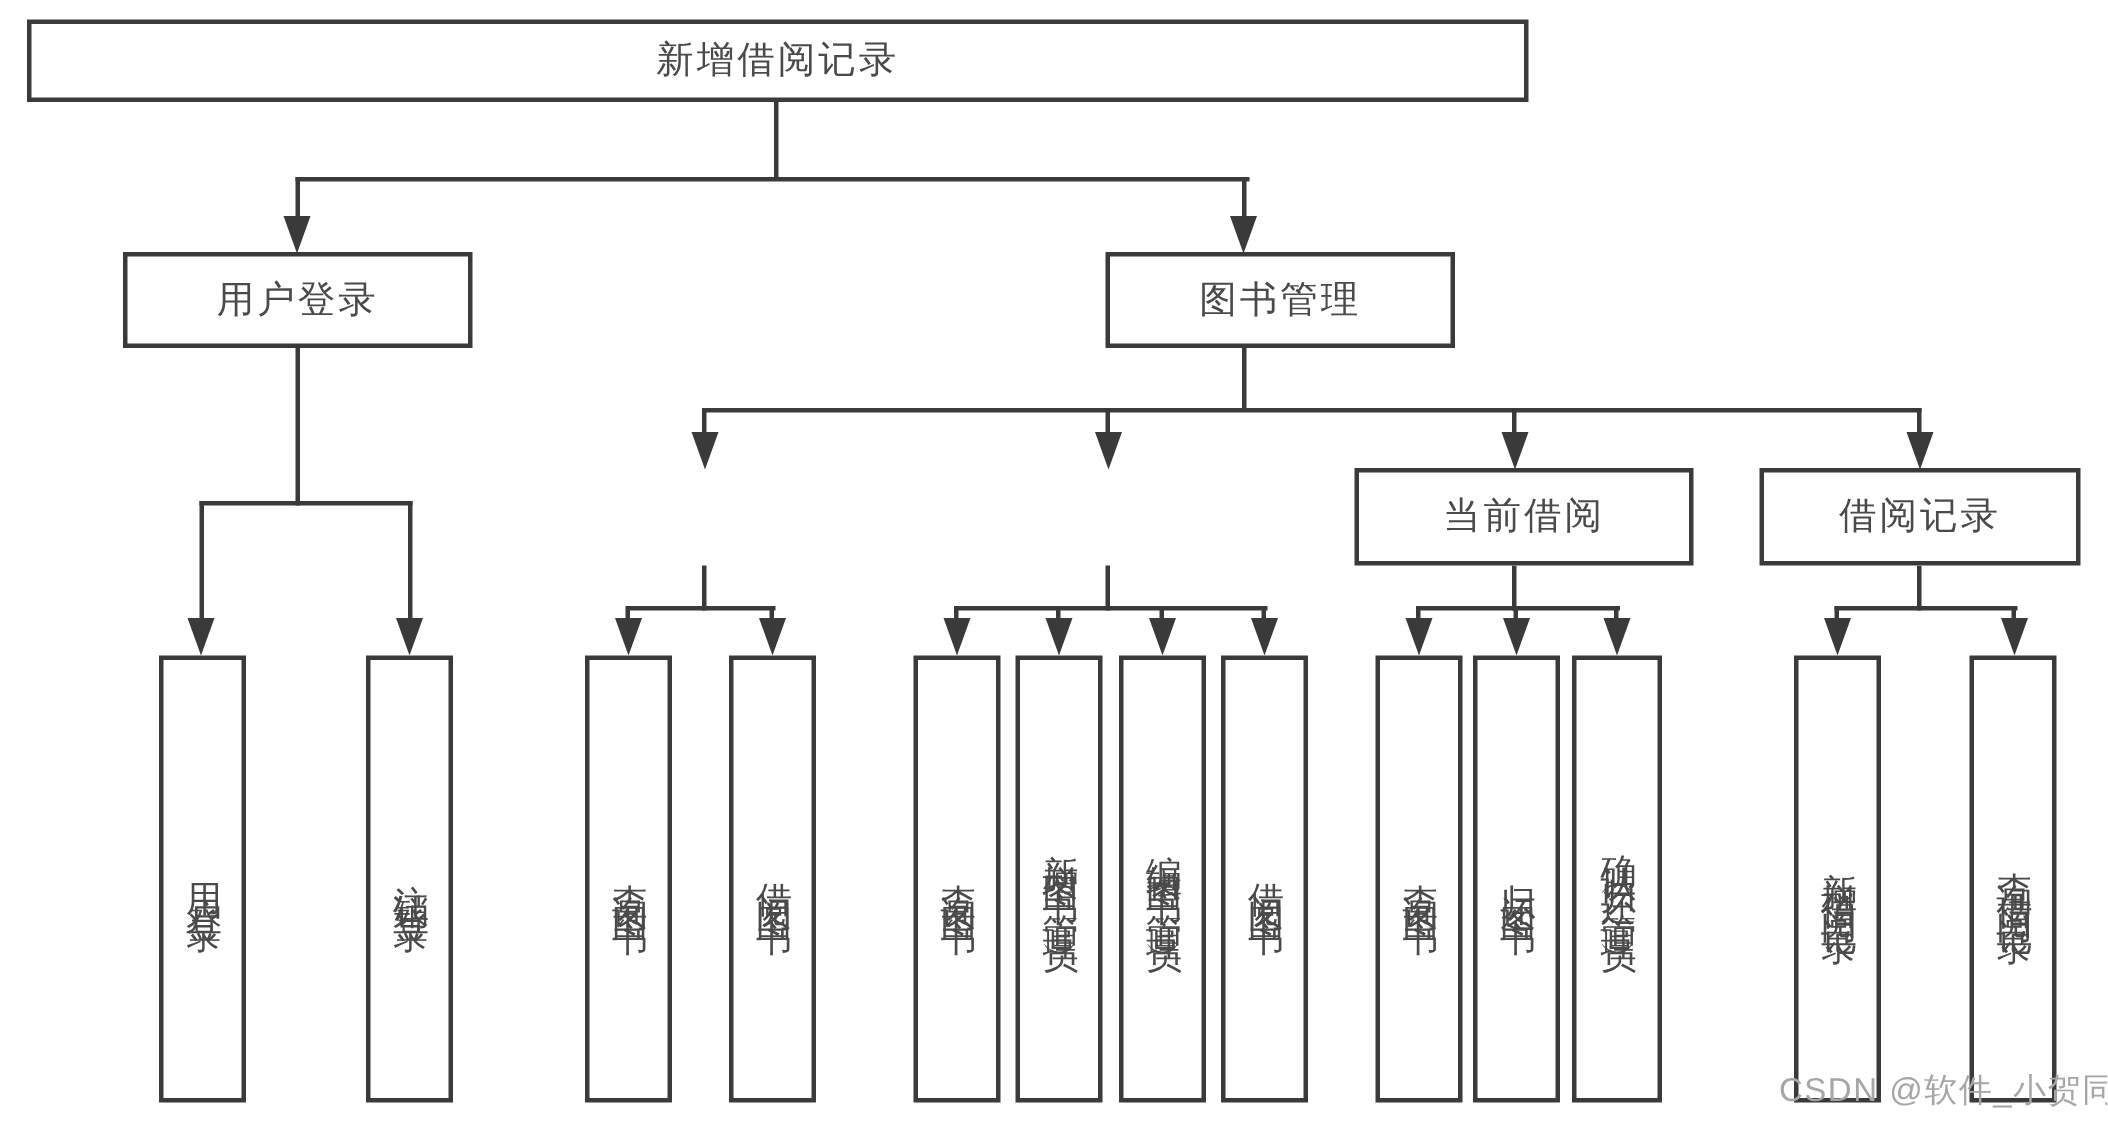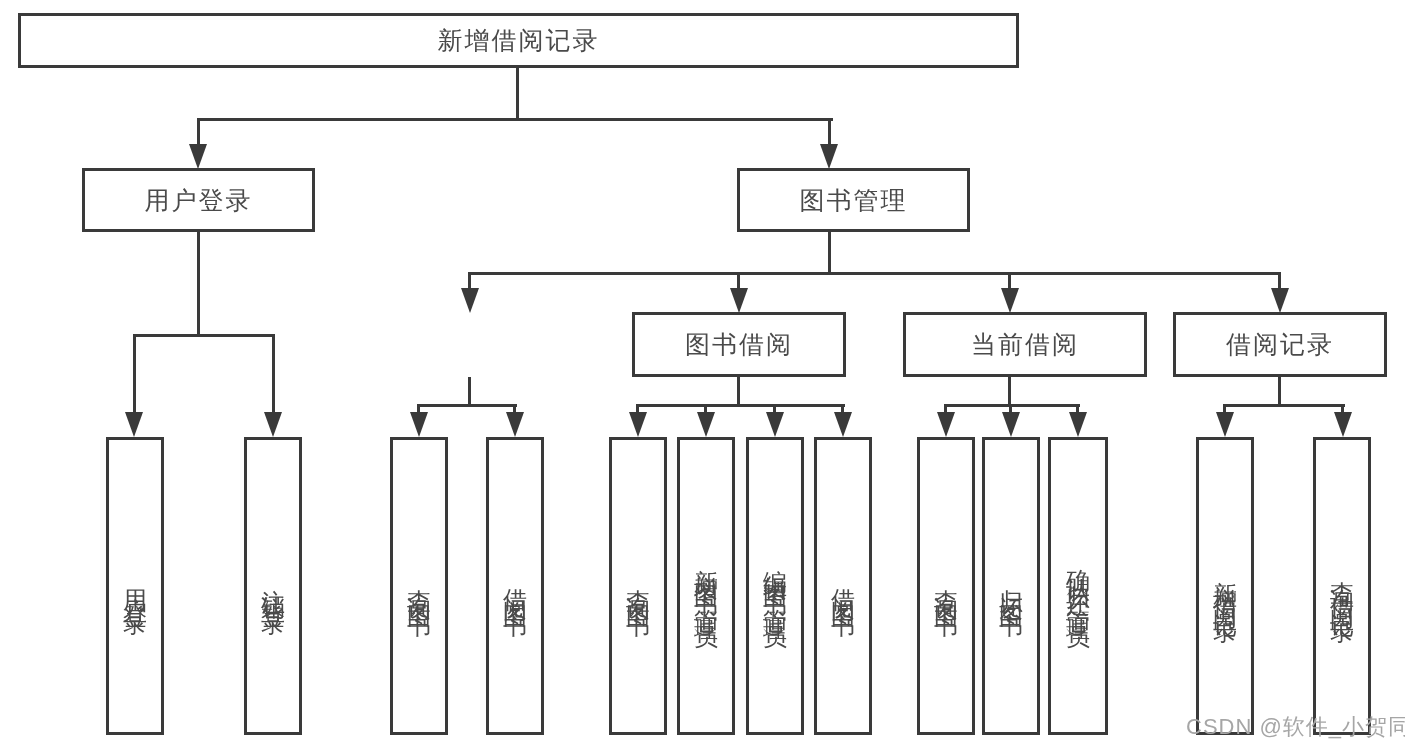--- a/index.html
+++ b/index.html
@@ -17,21 +17,21 @@
   
   .ln{position:absolute;background:#3a3a3a;}
   .ar{position:absolute;width:0;height:0;border-left:9px solid transparent;
       border-right:9px solid transparent;border-top:25px solid #3a3a3a;}
   
   #n-root   {left:18px;  top:13px;  width:1001px;height:55px;}
   #n-login  {left:82px;  top:168px; width:233px; height:64px;}
   #n-mgmt   {left:713px; top:168px; width:233px; height:64px;margin-left:24px;}
   #n-rec    {left:363px; top:312px; width:214px; height:65px;}
   #n-borrow {left:632px; top:312px; width:214px; height:65px;}
-  #n-current{left:903px; top:312px; width:244px; height:65px;}
+  #n-current{left:903px; top:312px; width:226px; height:65px;}
   #n-records{left:1173px;top:312px; width:214px; height:65px;}
   .leaf{top:437px;width:58px;height:298px;}
   #f1{left:106px;} #f2{left:244px;} #f3{left:390px;} #f4{left:486px;}
   #f5{left:609px;} #f6{left:677px;} #f7{left:746px;} #f8{left:814px;}
   #f9{left:917px;} #f10{left:982px;} #f11{left:1048px;width:60px;}
   #f12{left:1196px;} #f13{left:1313px;}
   .watermark{
     position:absolute;left:1186px;top:712px;font-size:22px;color:#a6a6a6;
     letter-spacing:1px;white-space:nowrap;z-index:5;
   }
@@ -104,23 +104,20 @@
     <span>新增借阅记录</span>
   </div>
 
   <div class="box" id="n-login">
     <span>用户登录</span>
   </div>
   <div class="box" id="n-mgmt">
     <span>图书管理</span>
   </div>
 
-  <div class="box" id="n-borrow">
-    <span>图书借阅</span>
-  </div>
   <div class="box" id="n-current">
     <span>当前借阅</span>
   </div>
   <div class="box" id="n-records">
     <span>借阅记录</span>
   </div>
 
   <div class="box v leaf" id="f1">
     <span>用户登录</span>
   </div>

